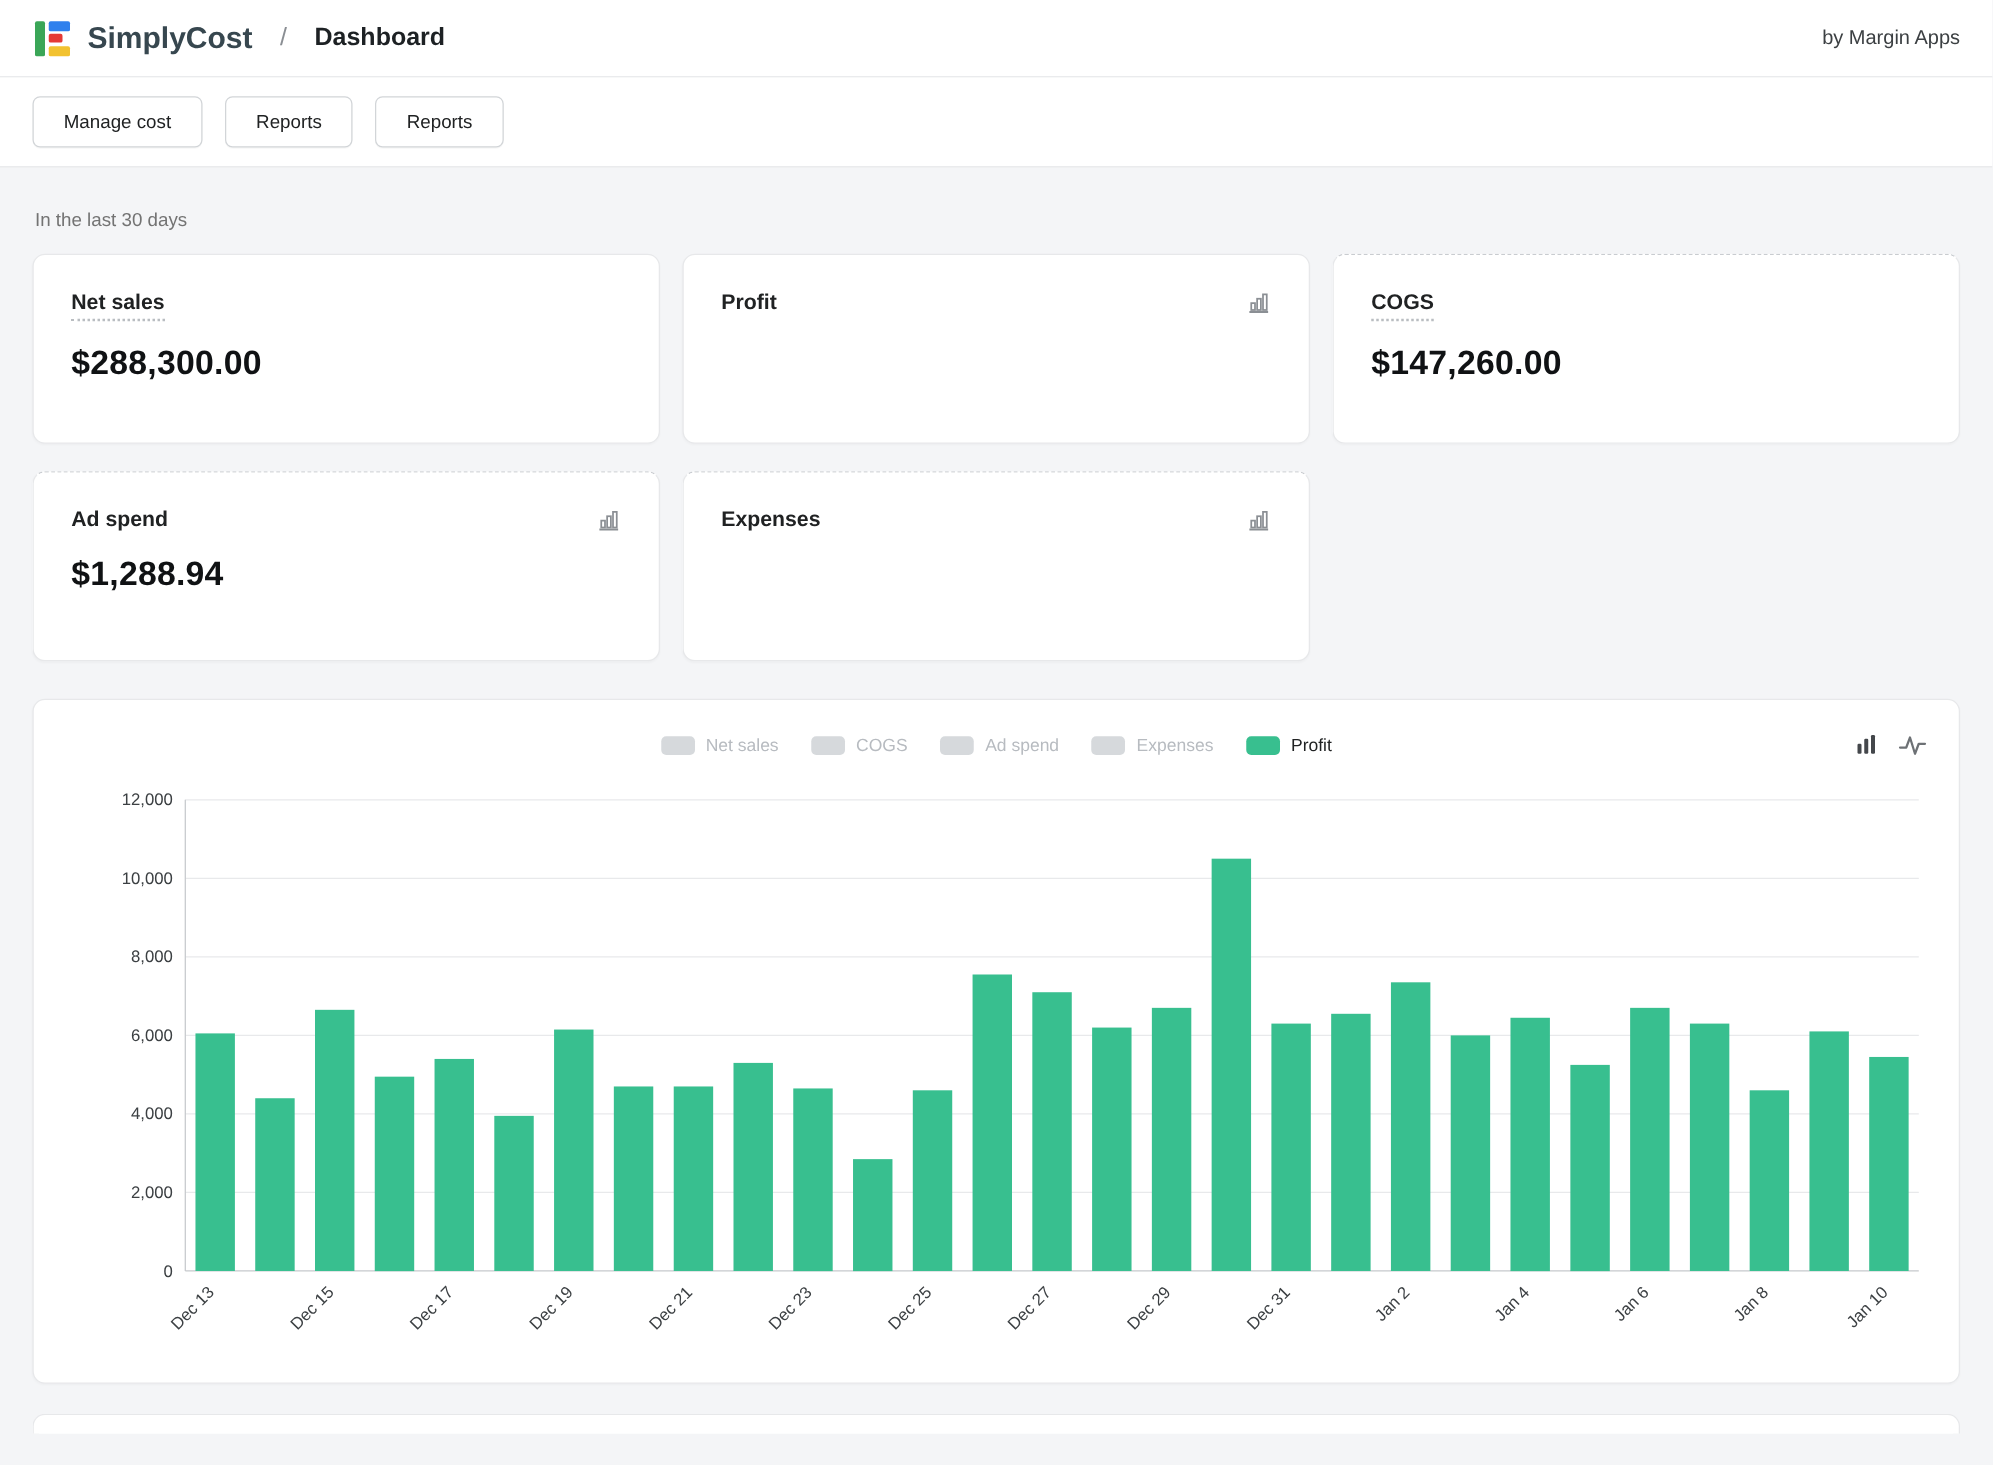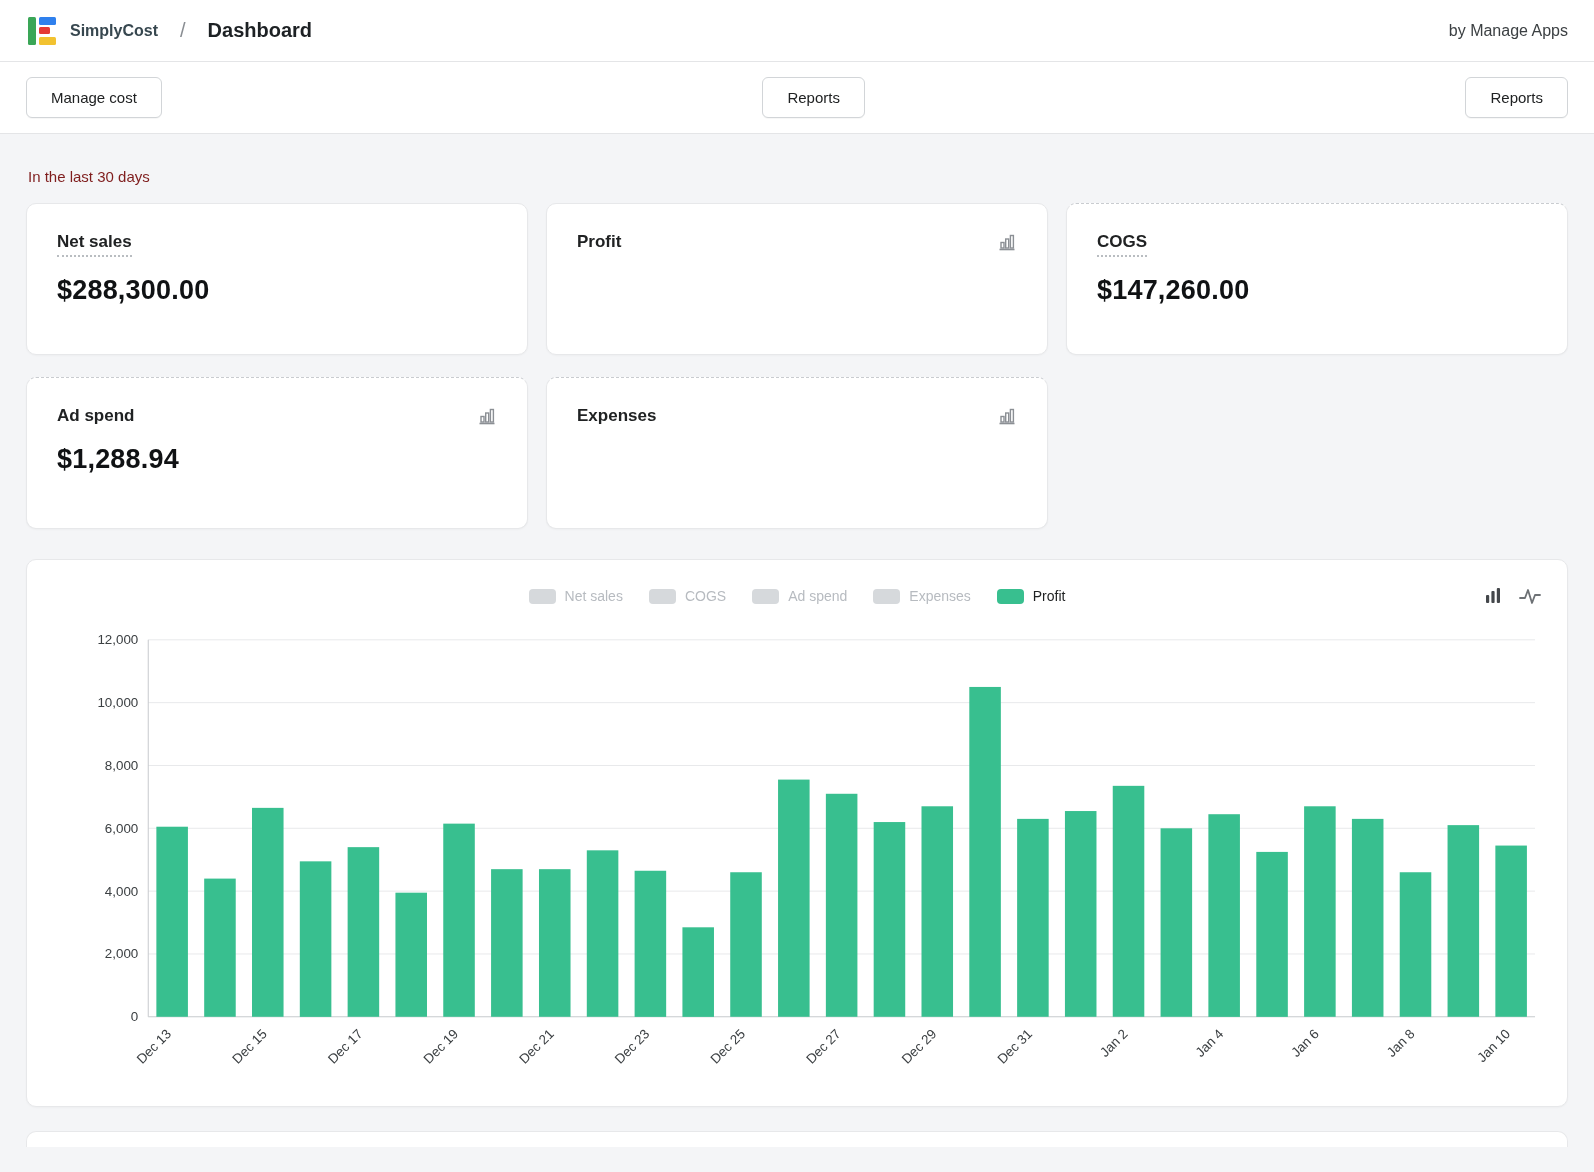--- a/index.html
+++ b/index.html
@@ -3,32 +3,32 @@
 <meta charset="utf-8">
 <style>
   * { margin: 0; padding: 0; box-sizing: border-box; }
   html, body { background: #f4f5f7; font-family: "Liberation Sans", "DejaVu Sans", sans-serif; color: #202223; }
   body { width: 1594px; }
 
   
   .topbar { height: 62px; background: #fff; border-bottom: 1px solid #e4e5e7; display: flex; align-items: center; padding: 0 26px; }
   .brand { display: flex; align-items: center; gap: 12px; }
   .logo { width: 32px; height: 32px; display: block; }
-  .app-name { font-size: 16px; font-weight: 600; color: #37474f; }
+  .app-name { font-size: 24px; font-weight: 600; color: #37474f; }
   .crumb-sep { font-size: 20px; color: #8a8e93; margin: 0 10px; }
   .page-name { font-size: 20px; font-weight: 600; color: #1d2124; }
   .byline { margin-left: auto; font-size: 16px; color: #3c4043; }
 
   
-  .navrow { background: #fff; border-bottom: 1px solid #e4e5e7; padding: 15px 26px; display: flex; gap: 18px; justify-content: space-between; }
+  .navrow { background: #fff; border-bottom: 1px solid #e4e5e7; padding: 15px 26px; display: flex; gap: 18px; }
   .nav-btn { background: #fff; border: 1px solid #d2d5d8; border-radius: 6px; padding: 11px 24px; font-size: 15px; font-family: inherit; color: #202223; cursor: pointer; box-shadow: 0 1px 0 rgba(0,0,0,0.03); }
 
   
   .main { padding: 26px; }
-  .period { font-size: 15px; color: #7f1d1d; margin: 8px 0 18px 2px; }
+  .period { font-size: 15px; color: #737373; margin: 8px 0 18px 2px; }
 
   .cards-grid { display: grid; grid-template-columns: repeat(3, 1fr); gap: 22px 18px; }
   .card { background: #fff; border: 1px solid #e7e8ea; border-radius: 10px; padding: 28px 30px; min-height: 152px; box-shadow: 0 1px 2px rgba(0,0,0,0.03); }
   .card.dashed-top { border-top: 1px dashed #c9ccd0; }
   .card-head { display: flex; align-items: flex-start; justify-content: space-between; }
   .card-title { font-size: 17px; font-weight: 600; color: #202223; }
   .card-title.dotted { border-bottom: 2px dotted #b9bdc1; padding-bottom: 3px; cursor: help; }
   .mini-chart { display: inline-block; line-height: 0; cursor: pointer; }
   .card-value { font-size: 27px; font-weight: 700; color: #101214; margin-top: 18px; letter-spacing: 0.2px; }
 
@@ -58,21 +58,21 @@
     <svg class="logo" viewBox="0 0 32 32" aria-hidden="true">
       <rect x="2" y="2" width="8" height="28" rx="1.5" fill="#3aa657"></rect>
       <rect x="13" y="2" width="17" height="8" rx="1.5" fill="#2f80ed"></rect>
       <rect x="13" y="12" width="11" height="7" rx="1.5" fill="#e53935"></rect>
       <rect x="13" y="22" width="17" height="8" rx="1.5" fill="#f2c230"></rect>
     </svg>
     <span class="app-name">SimplyCost</span>
     <span class="crumb-sep">/</span>
     <span class="page-name">Dashboard</span>
   </div>
-  <span class="byline">by Manage Apps</span>
+  <span class="byline">by Margin Apps</span>
 </header>
 
 <nav class="navrow">
   <button class="nav-btn">Manage cost</button>
   <button class="nav-btn">Reports</button>
   <button class="nav-btn">Reports</button>
 </nav>
 
 <main class="main">
 

